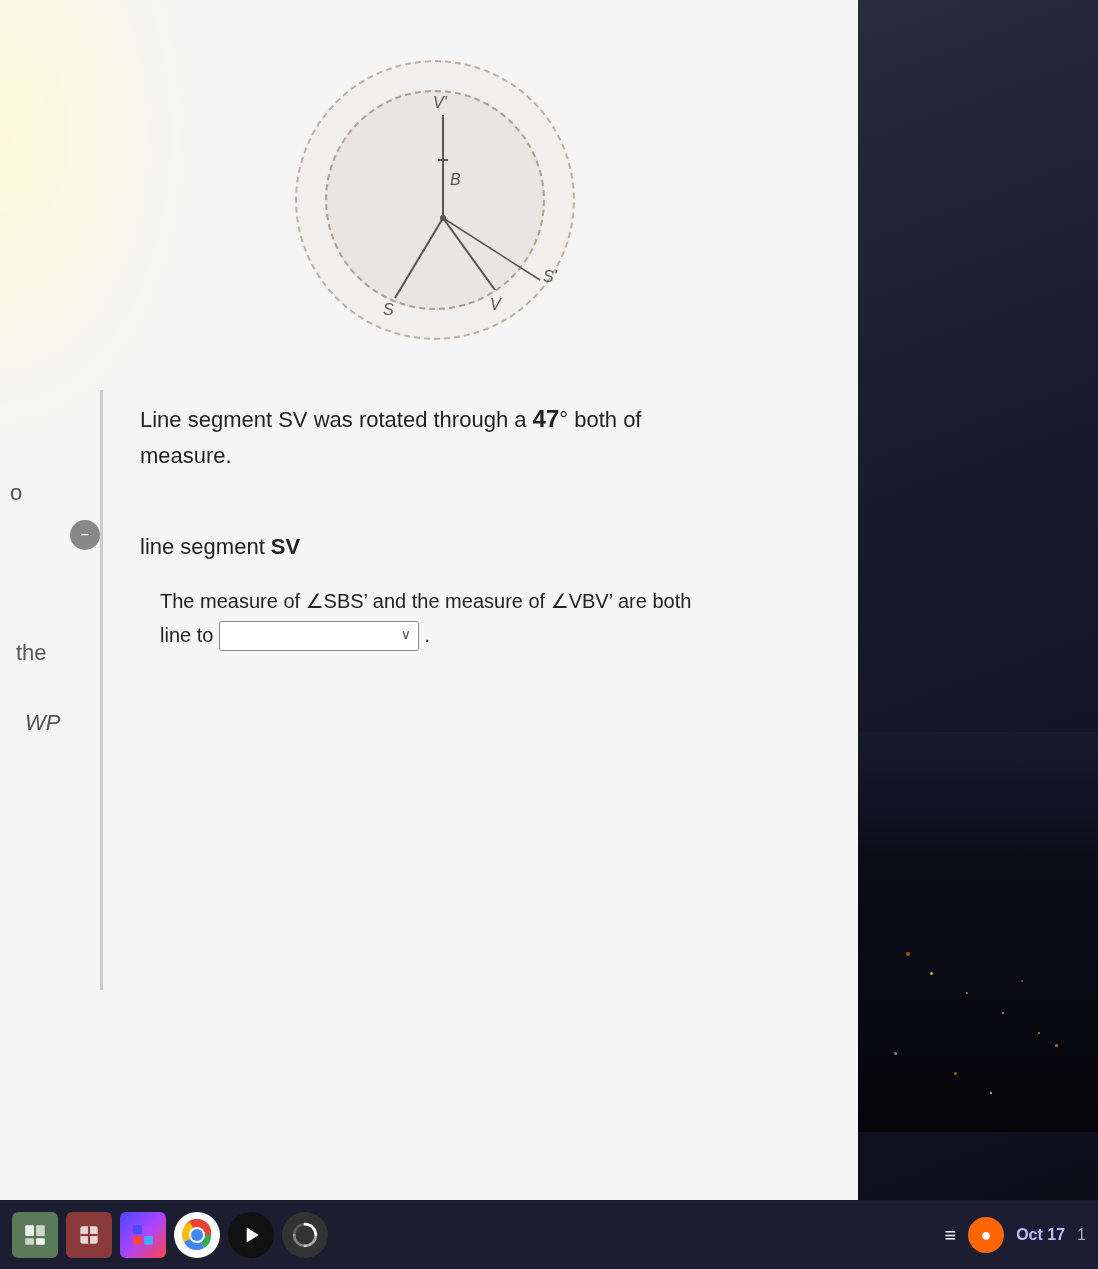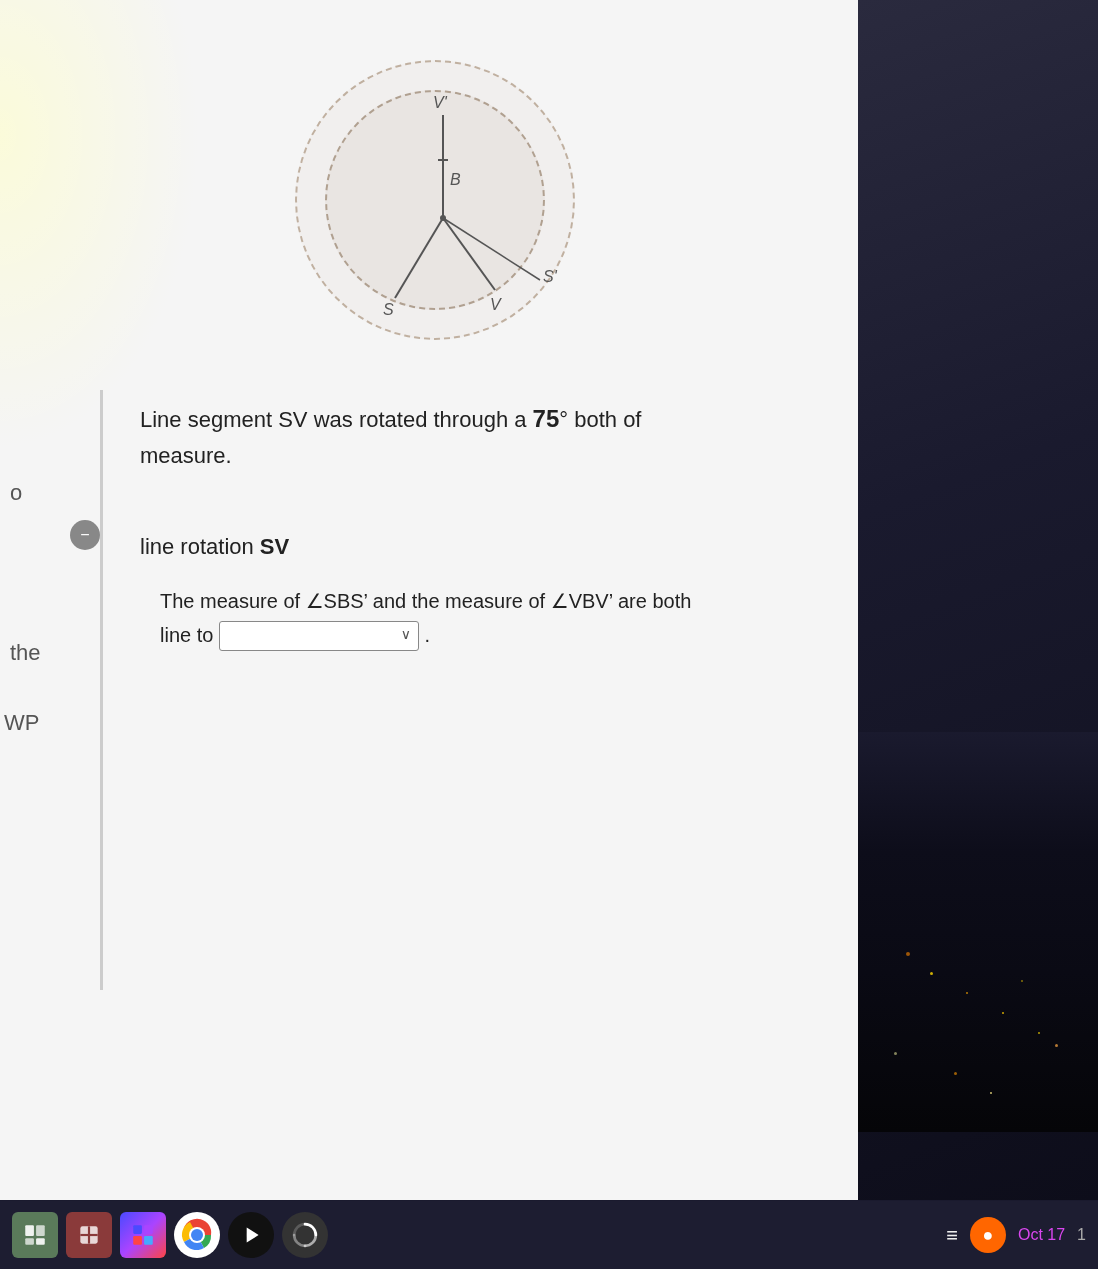--- a/index.html
+++ b/index.html
@@ -238,22 +238,22 @@
     .taskbar-right {
       margin-left: auto;
       display: flex;
       align-items: center;
       gap: 12px;
       color: white;
     }
 
     .taskbar-right .time-date {
       font-size: 16px;
-      color: #d946ef;
-      font-weight: 400;
+      color: #c4b5fd;
+      font-weight: 700;
     }
 
     .taskbar-right .icon-btn {
       color: #eee;
       font-size: 18px;
       cursor: pointer;
     }
 
     .partial-text {
       position: absolute;
@@ -323,27 +323,27 @@
 
   <div class="left-divider"></div>
 
   <div class="nav-indicator">
     <span style="color:white;font-size:16px;">−</span>
   </div>
 
   <div class="text-content">
 
     <p class="problem-text">
-      <span>Line segment SV was rotated through a </span><span class="bold-75">75</span><span>°</span><span> both of</span><br>
+      <span>Line segment SV was rotated through a </span><span class="bold-75">47</span><span>°</span><span> both of</span><br>
       <span>measure.</span>
     </p>
 
     <p class="problem-text">
       <br>
-      <span>line rotation </span><strong>SV</strong>
+      <span>line segment </span><strong>SV</strong>
     </p>
 
     <p class="sub-problem">
       <span>The measure of ∠SBS’ and the measure of ∠VBV’ are both</span><br>
       <span>line to</span>
       <span class="dropdown-wrapper">
         <select class="dropdown-select">
           <option value=""></option>
           <option value="75">75°</option>
           <option value="150">150°</option>
@@ -352,22 +352,22 @@
         <span class="dropdown-arrow">∨</span>
       </span>
       <span> .</span>
     </p>
 
 
   </div>
 </div>
 
 <span class="partial-text" style="left:10px; top:480px;">o</span>
-<span class="partial-text" style="left:10px; top:640px;">the</span>
-<span class="partial-text" style="left:4px; top:710px;">WP</span>
+<span class="partial-text" style="left:16px; top:640px;">the</span>
+<span class="partial-text" style="left:25px; top:710px;font-style:italic;">WP</span>
 
 <div class="right-panel">
   <div class="city-lights">
     <div class="city-lights-inner">
 
       <div class="city-dot" style="width:3px;height:3px;background:#ffd700;top:60%;left:30%;opacity:0.8;"></div>
       <div class="city-dot" style="width:2px;height:2px;background:#ffaa00;top:65%;left:45%;opacity:0.7;"></div>
       <div class="city-dot" style="width:4px;height:4px;background:#ff8800;top:55%;left:20%;opacity:0.6;"></div>
       <div class="city-dot" style="width:2px;height:2px;background:#ffcc00;top:70%;left:60%;opacity:0.8;"></div>
       <div class="city-dot" style="width:3px;height:3px;background:#ffffaa;top:80%;left:15%;opacity:0.5;"></div>

